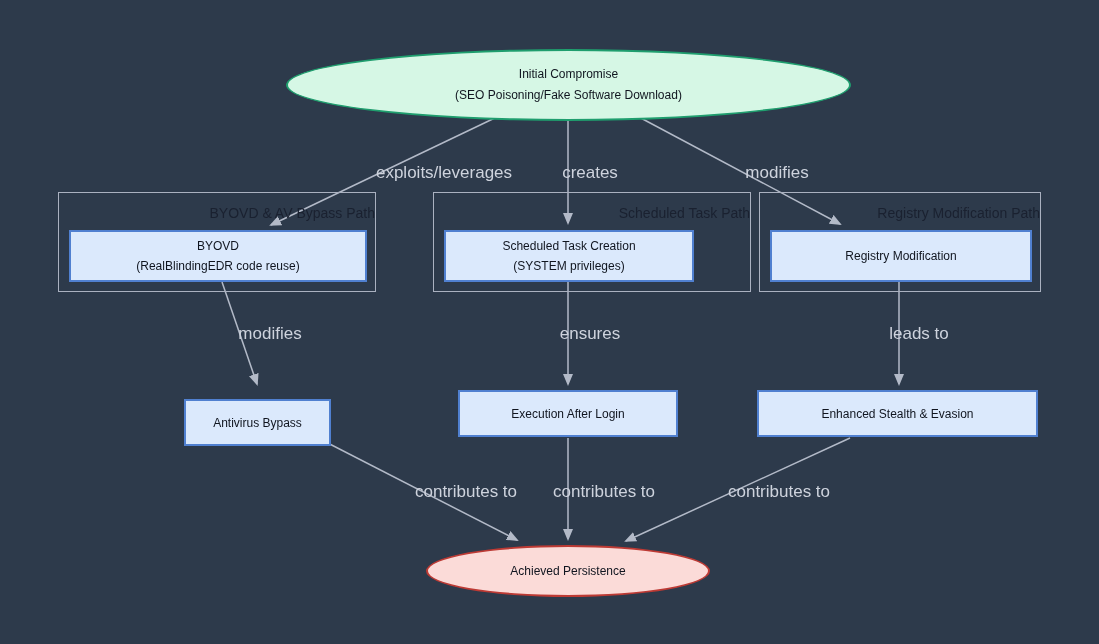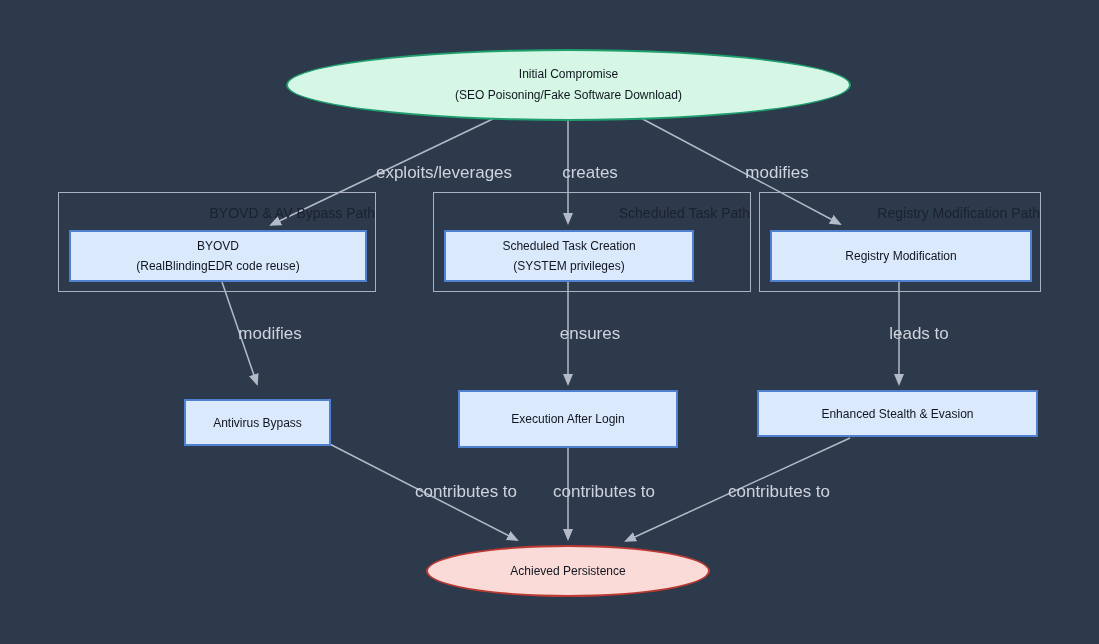--- a/index.html
+++ b/index.html
@@ -126,21 +126,21 @@
   <div class="subgraph" style="left:759px;top:192px;width:282px;height:100px;padding-left:12px;">
     <div class="sg-title">Registry Modification Path</div>
     <div class="node rect sg-node" style="left:10px;top:37px;width:262px;height:52px;">
       <span>Registry Modification</span>
     </div>
   </div>
 
   <div class="node rect" style="left:184px;top:399px;width:147px;height:47px;">
     <span>Antivirus Bypass</span>
   </div>
-  <div class="node rect" style="left:458px;top:390px;width:220px;height:58px;justify-content:center;">
+  <div class="node rect" style="left:458px;top:390px;width:220px;height:47px;justify-content:center;">
     <span>Execution After Login</span>
   </div>
   <div class="node rect" style="left:757px;top:390px;width:281px;height:47px;">
     <span>Enhanced Stealth &amp; Evasion</span>
   </div>
 
   <div class="node ellipse pink" style="left:426px;top:545px;width:284px;height:52px;">
     <span>Achieved Persistence</span>
   </div>
 

